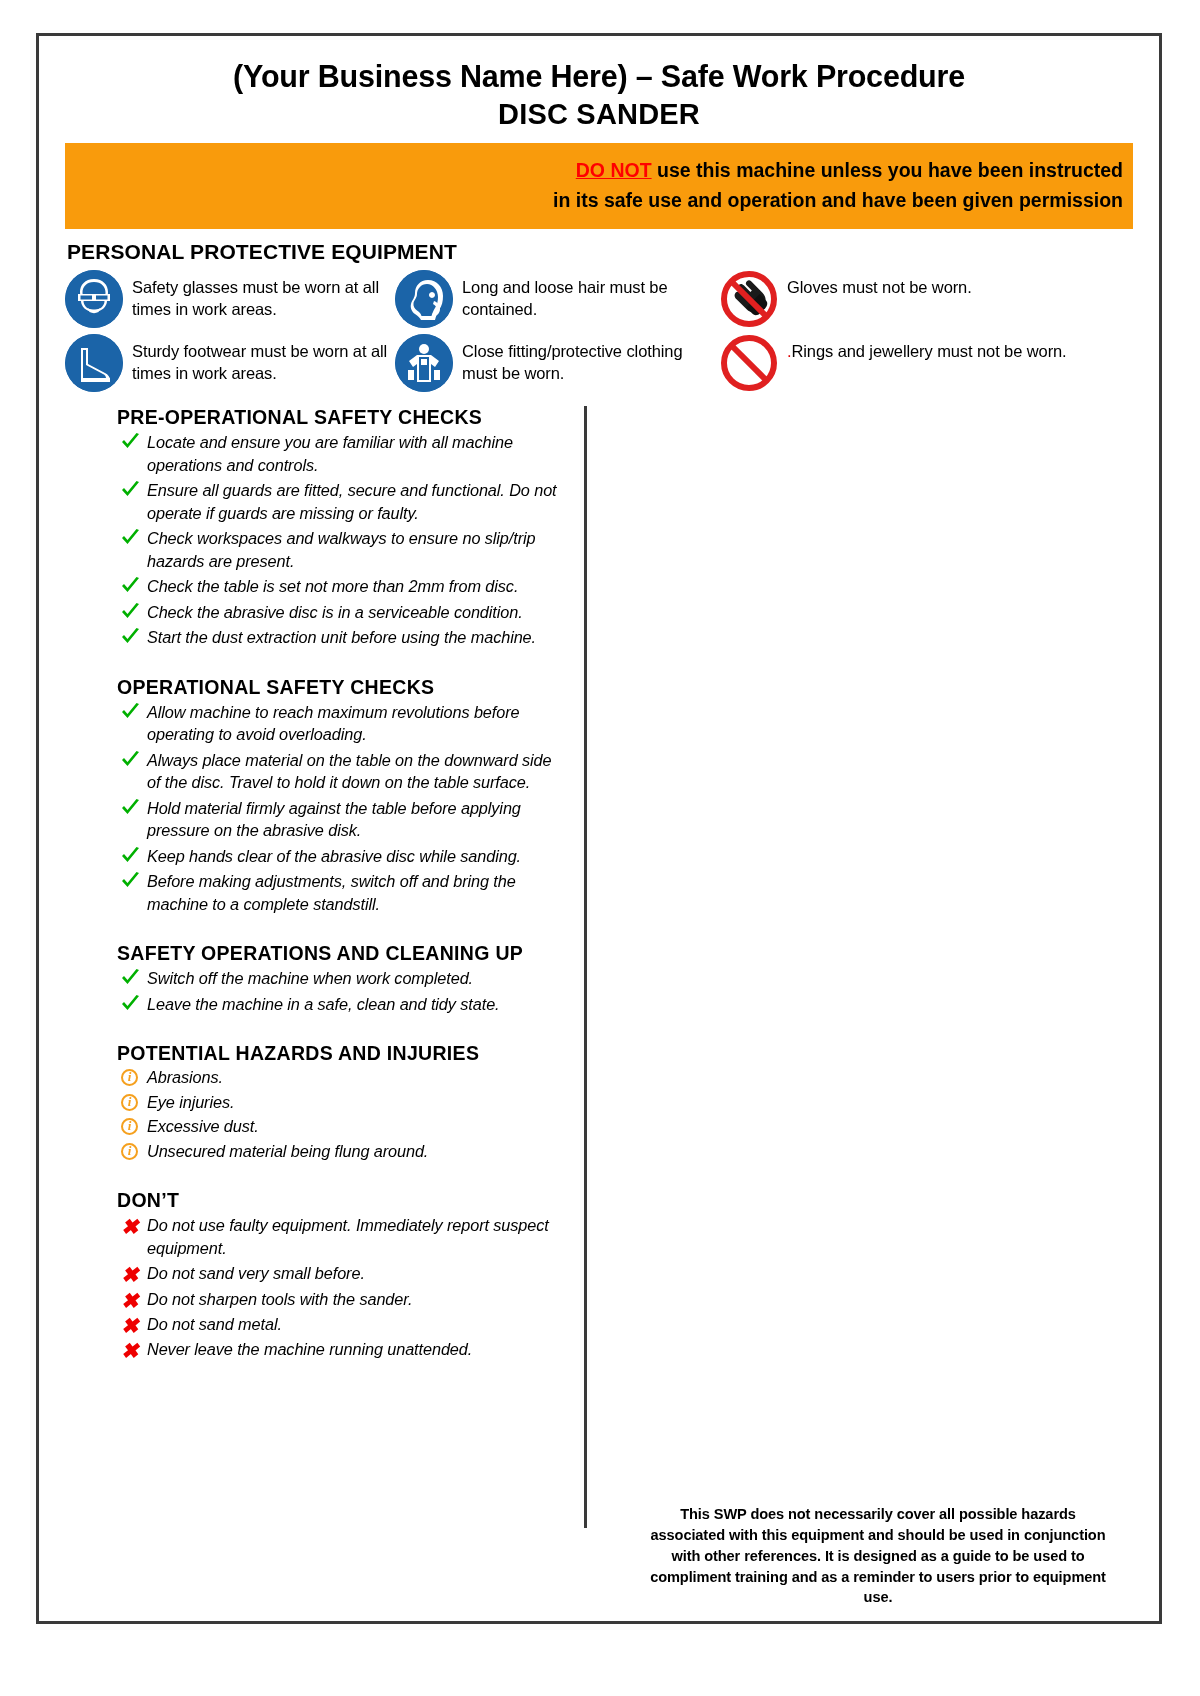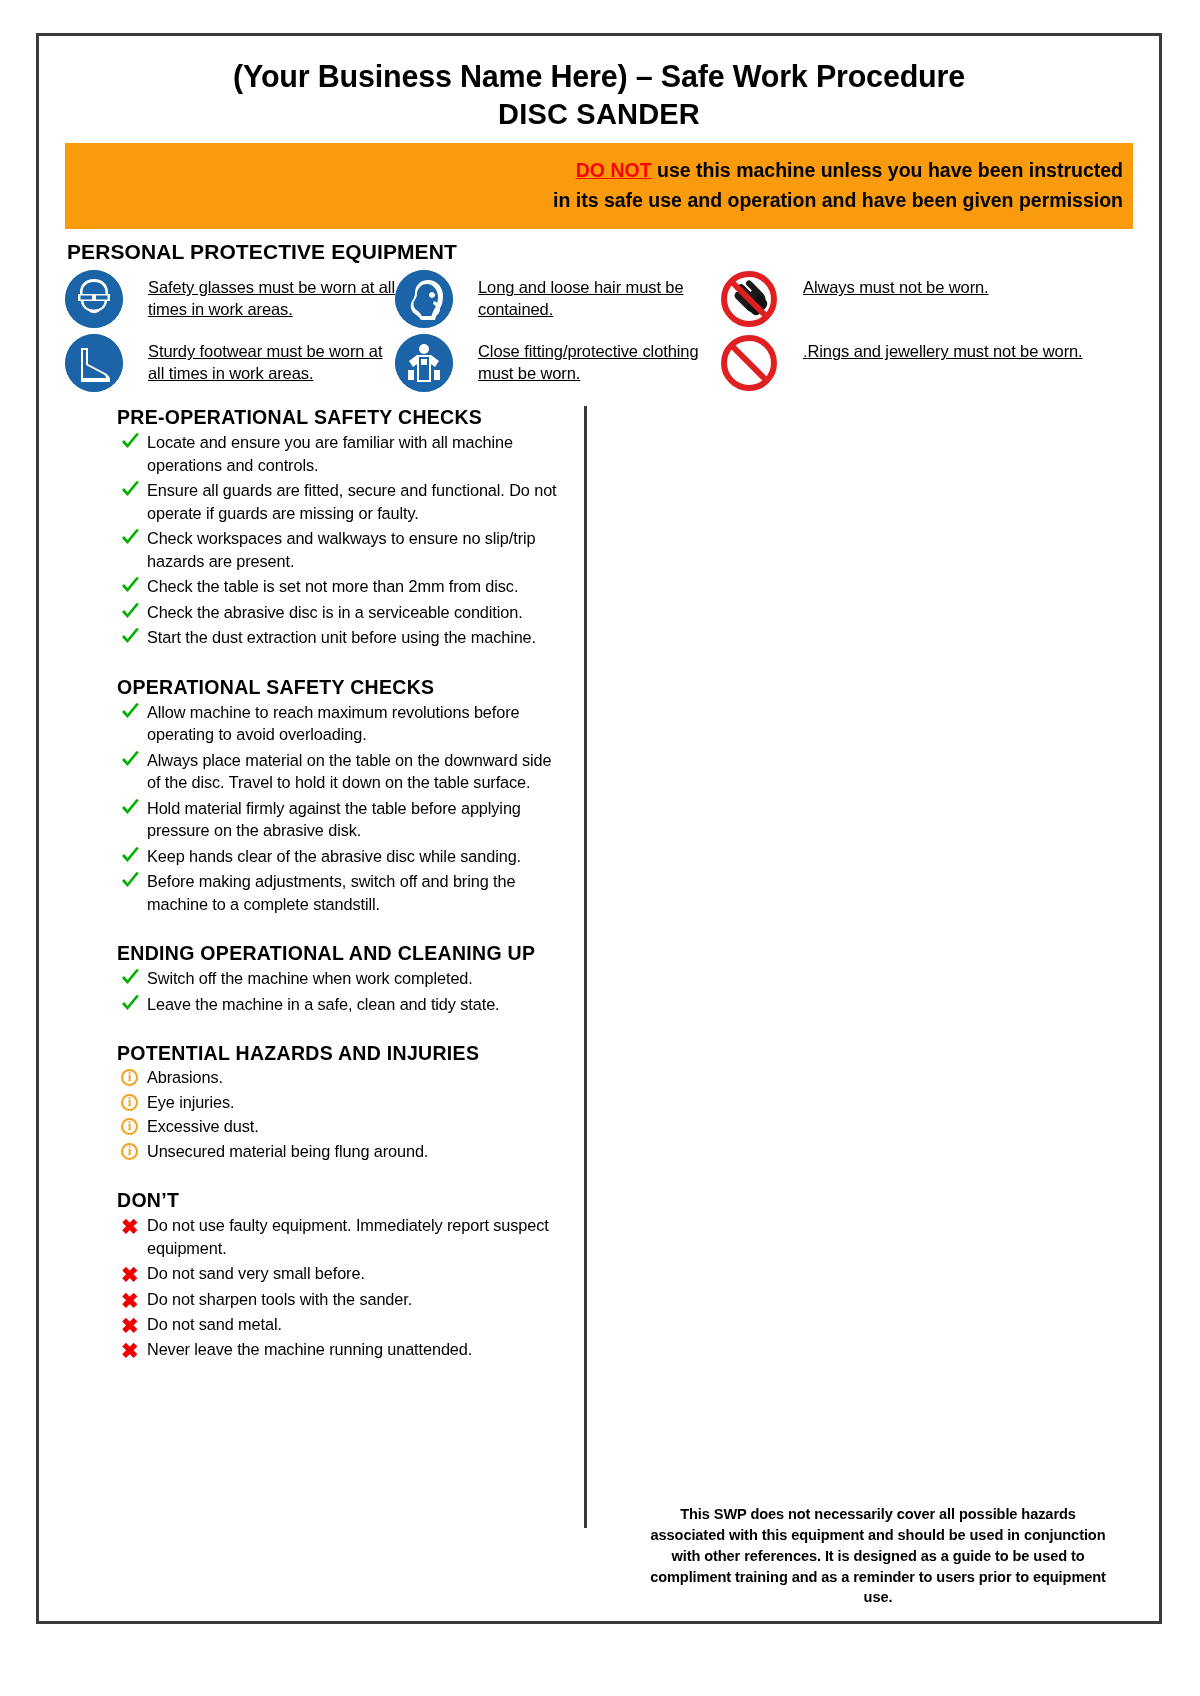--- a/index.html
+++ b/index.html
@@ -77,22 +77,21 @@
 
   .ppe-grid {
     display: grid;
     grid-template-columns: 330px 325px 1fr;
     row-gap: 6px;
     margin-top: 4px;
   }
   .ppe-cell {
     display: flex;
     align-items: flex-start;
-    gap: 25px;
-    text-decoration: underline;
+    gap: 9px;
   }
   .ppe-icon {
     flex: 0 0 auto;
     width: 58px;
     height: 58px;
     position: relative;
   }
   .ppe-text {
     font-size: 16.5px;
     line-height: 1.33;
@@ -145,20 +144,21 @@
     font-size: 19.5px;
     letter-spacing: 0.3px;
     margin: 0 0 1px 0;
   }
   .block-gap { height: 25px; }
 
   ul.checklist {
     list-style: none;
     margin: 0;
     padding: 0;
+    font-style: italic;
   }
   ul.checklist li {
     display: flex;
     align-items: flex-start;
     margin-bottom: 2px;
   }
   .bullet {
     flex: 0 0 auto;
     width: 30px;
     text-align: left;
@@ -281,21 +281,21 @@
         <div class="ppe-icon">
           <svg class="ic-prohib" viewBox="0 0 58 58" width="58" height="58">
             <g transform="translate(29,29) rotate(-45) translate(-29,-29)">
               <path d="M20 20c0-3 2-5 4-5s3 2 3 4v6h2v-9c0-2 1-4 3-4s3 2 3 4v9h2v-7c0-2 1-3 3-3s3 1 3 3v16c0 6-4 10-10 10h-4c-5 0-9-4-9-9z" fill="#1a1a1a"></path>
               <path d="M21 33h19v9c0 3-3 5-6 5h-7c-3 0-6-2-6-5z" fill="#111111"></path>
             </g>
             <circle cx="29" cy="29" r="25" fill="none" stroke="#E02020" stroke-width="6"></circle>
             <line x1="11.5" y1="11.5" x2="46.5" y2="46.5" stroke="#E02020" stroke-width="6"></line>
           </svg>
         </div>
-        <div class="ppe-text">Always must not be worn.</div>
+        <div class="ppe-text">Gloves must not be worn.</div>
       </div>
 
       <div class="ppe-cell">
         <div class="ppe-icon">
           <svg class="ic-blue" viewBox="0 0 58 58" width="58" height="58">
             <circle cx="29" cy="29" r="29" fill="#1B64A8"></circle>
             <path d="M16 14h7v16l17 9c3 1.5 5 4 5 7v2H16z" fill="#ffffff"></path>
             <path d="M18 16h3v15l17 9c2 1 3 2.5 3 4H18z" fill="#1B64A8"></path>
             <path d="M16 44h29v3H16z" fill="#ffffff"></path>
           </svg>
@@ -405,21 +405,21 @@
           <li>
               <span class="bullet"><span class="tick"><svg viewBox="0 0 19 19" width="19" height="19">
                     <path d="M1 9 L6.5 15 L18 1 L15.5 0 L6.5 11 L3 7 Z" fill="#00B000"></path>
                   </svg></span></span>
               <span class="li-text">Before making adjustments, switch off and bring the machine to a complete standstill.</span>
             </li>
         </ul>
 
         <div class="block-gap"></div>
 
-        <div class="block-head">ENDING OPERATIONAL AND CLEANING UP</div>
+        <div class="block-head">SAFETY OPERATIONS AND CLEANING UP</div>
         <ul class="checklist">
           <li>
               <span class="bullet"><span class="tick"><svg viewBox="0 0 19 19" width="19" height="19">
                     <path d="M1 9 L6.5 15 L18 1 L15.5 0 L6.5 11 L3 7 Z" fill="#00B000"></path>
                   </svg></span></span>
               <span class="li-text">Switch off the machine when work completed.</span>
             </li>
           <li>
               <span class="bullet"><span class="tick"><svg viewBox="0 0 19 19" width="19" height="19">
                     <path d="M1 9 L6.5 15 L18 1 L15.5 0 L6.5 11 L3 7 Z" fill="#00B000"></path>

